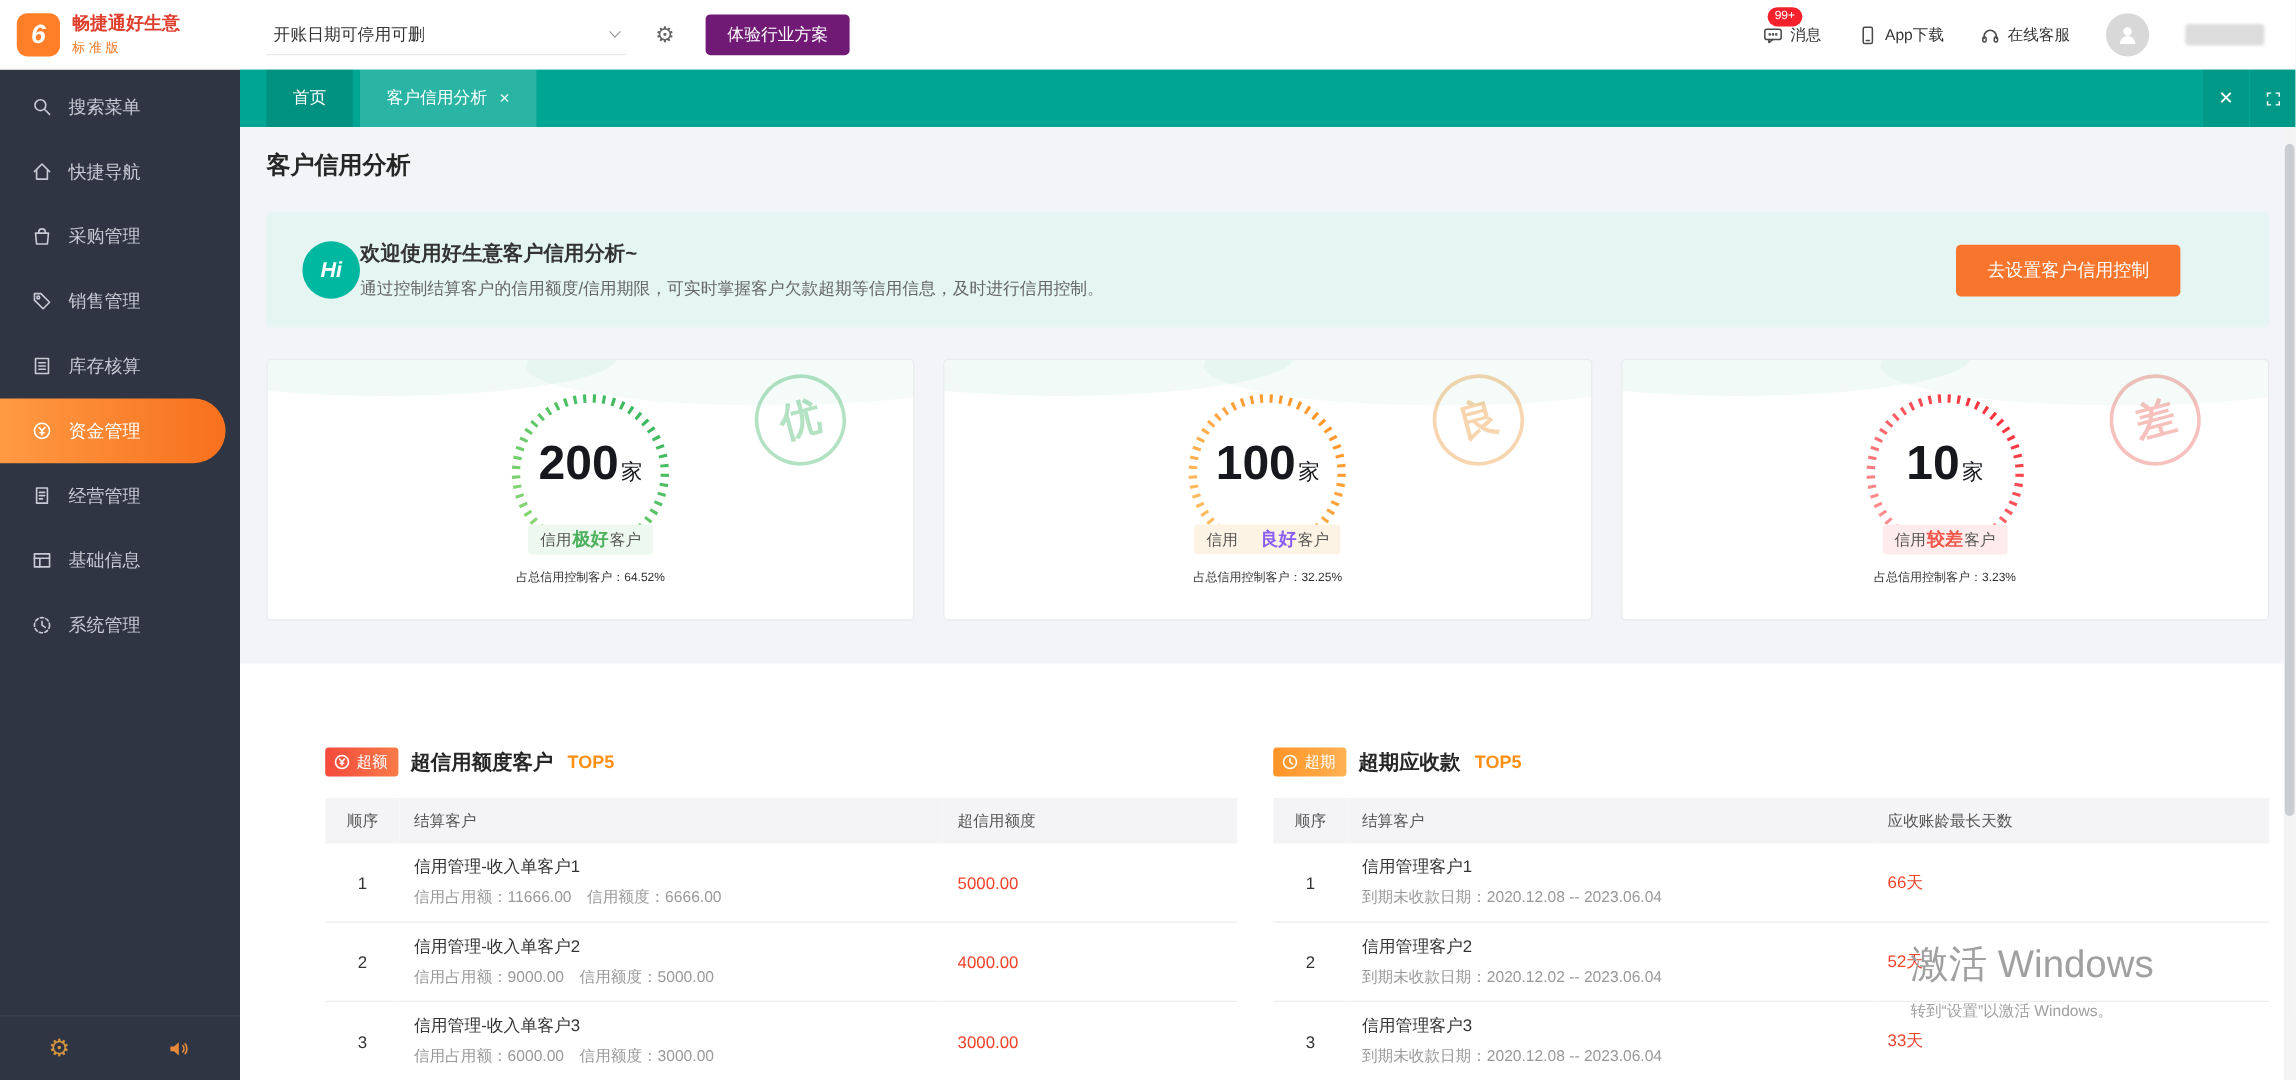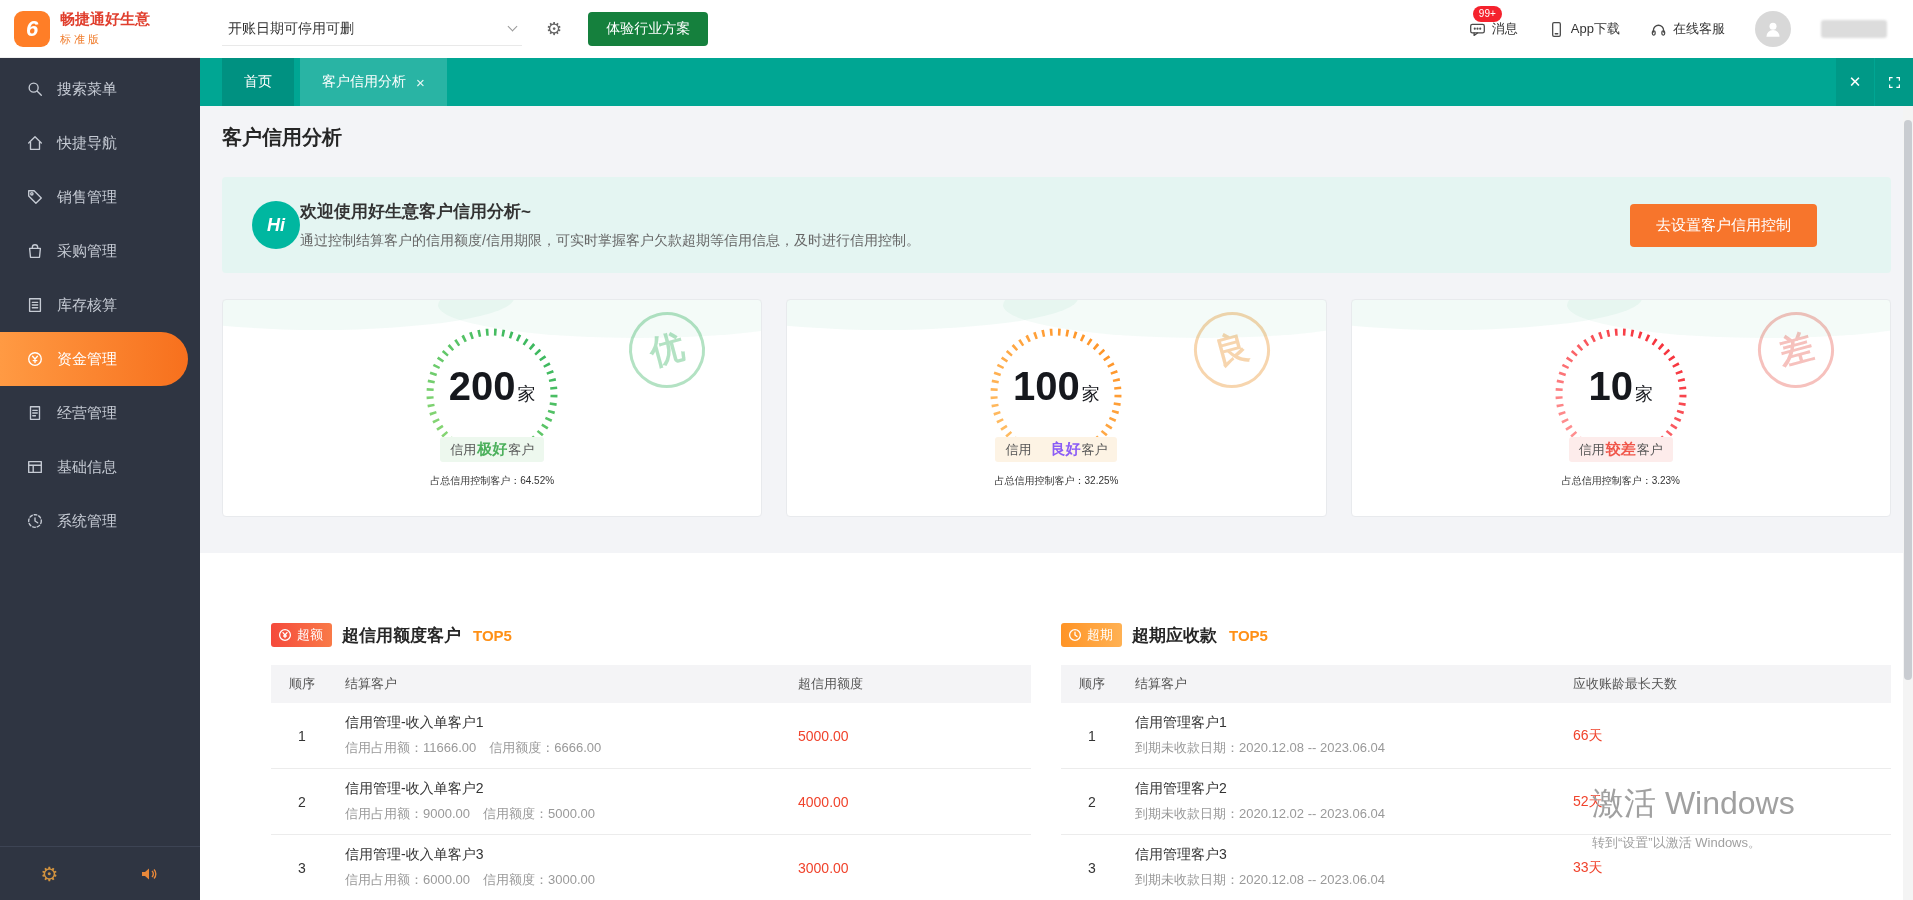--- a/index.html
+++ b/index.html
@@ -20,21 +20,21 @@
   .sidebar-footer { position:absolute; bottom:0; left:0; right:0; height:54px; border-top:1px solid #3d4454; display:flex; align-items:center; justify-content:space-around; }
   .foot-gear { font-size:20px; color:#d2933f; cursor:pointer; }
   .foot-speaker { width:20px; height:20px; color:#e8883a; cursor:pointer; }
   .foot-speaker svg { width:20px; height:20px; stroke-width:1.4; }
 
   
   .topbar { position:absolute; left:200px; top:0; width:1713px; height:58px; background:#fff; display:flex; align-items:center; }
   .period-select { display:flex; align-items:center; justify-content:space-between; width:300px; margin-left:22px; padding:7px 6px; border-bottom:1px solid #e9e9e9; font-size:14px; color:#333; cursor:pointer; }
   .chevron { border:solid #999; border-width:0 1.5px 1.5px 0; padding:3px; transform:rotate(45deg); margin-top:-4px; }
   .gear-glyph { font-size:18px; color:#666; margin-left:24px; cursor:pointer; }
-  .trial-btn { margin-left:26px; background:#15803d; color:#fff; font-size:14px; padding:8px 18px; border-radius:4px; border:none; cursor:pointer; }
+  .trial-btn { margin-left:26px; background:#701a75; color:#fff; font-size:14px; padding:8px 18px; border-radius:4px; border:none; cursor:pointer; }
   .topbar-right { margin-left:auto; display:flex; align-items:center; gap:30px; padding-right:26px; font-size:13px; color:#333; }
   .top-item { display:flex; align-items:center; gap:6px; position:relative; cursor:pointer; }
   .tic { width:17px; height:17px; fill:none; stroke:#4a4a4a; stroke-width:1.5; stroke-linecap:round; stroke-linejoin:round; }
   .badge-pill { position:absolute; top:-14px; left:4px; background:#f5222d; color:#fff; font-size:10px; line-height:1; padding:3px 6px; border-radius:9px; }
   .avatar { width:36px; height:36px; border-radius:50%; background:#d8d8d8; display:flex; align-items:center; justify-content:center; cursor:pointer; overflow:hidden; }
   .avatar svg { width:22px; height:22px; }
   .name-blur { width:66px; height:18px; background:#dcdcdc; border-radius:3px; filter:blur(1.2px); }
 
   
   .tabbar { position:absolute; left:200px; top:58px; width:1713px; height:48px; background:#00a693; display:flex; align-items:stretch; }
@@ -125,31 +125,31 @@
     </div>
     <div class="menu-item">
       <svg class="ic" viewBox="0 0 20 20">
           <path d="M3 10 L10 3 L17 10"></path>
           <path d="M5 9 V17 H15 V9"></path>
         </svg>
       <span>快捷导航</span>
     </div>
     <div class="menu-item">
       <svg class="ic" viewBox="0 0 20 20">
+          <path d="M4 7 H16 L15 17 H5 Z"></path>
+          <path d="M7 7 V6 a3 3 0 0 1 6 0 V7"></path>
+        </svg>
+      <span>采购管理</span>
+    </div>
+    <div class="menu-item">
+      <svg class="ic" viewBox="0 0 20 20">
           <path d="M3 9 V3 H9 L17 11 L11 17 Z"></path>
           <circle cx="6.5" cy="6.5" r="1.3"></circle>
         </svg>
       <span>销售管理</span>
-    </div>
-    <div class="menu-item">
-      <svg class="ic" viewBox="0 0 20 20">
-          <path d="M4 7 H16 L15 17 H5 Z"></path>
-          <path d="M7 7 V6 a3 3 0 0 1 6 0 V7"></path>
-        </svg>
-      <span>采购管理</span>
     </div>
     <div class="menu-item">
       <svg class="ic" viewBox="0 0 20 20">
           <rect x="4" y="3" width="12" height="14"></rect>
           <path d="M7 7 H13 M7 10 H13 M7 13 H13"></path>
         </svg>
       <span>库存核算</span>
     </div>
     <div class="menu-item active">
       <svg class="ic" viewBox="0 0 20 20">

